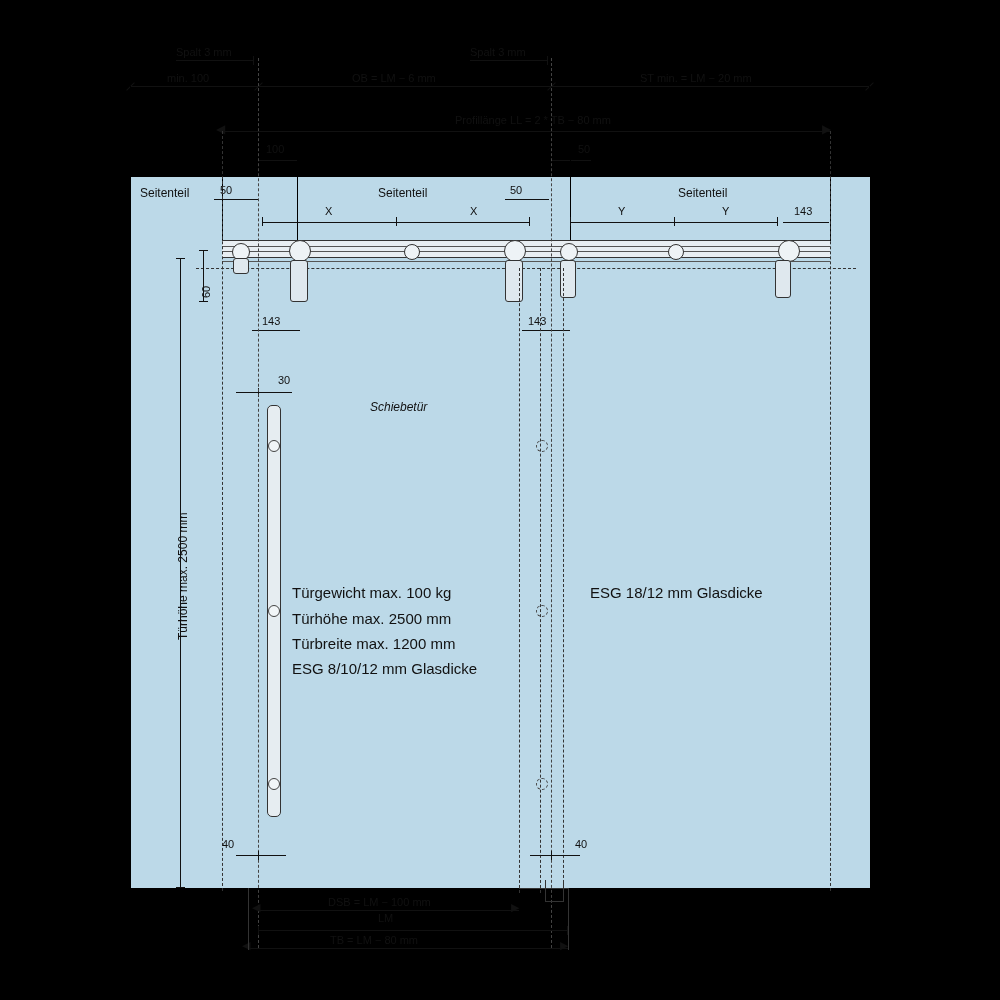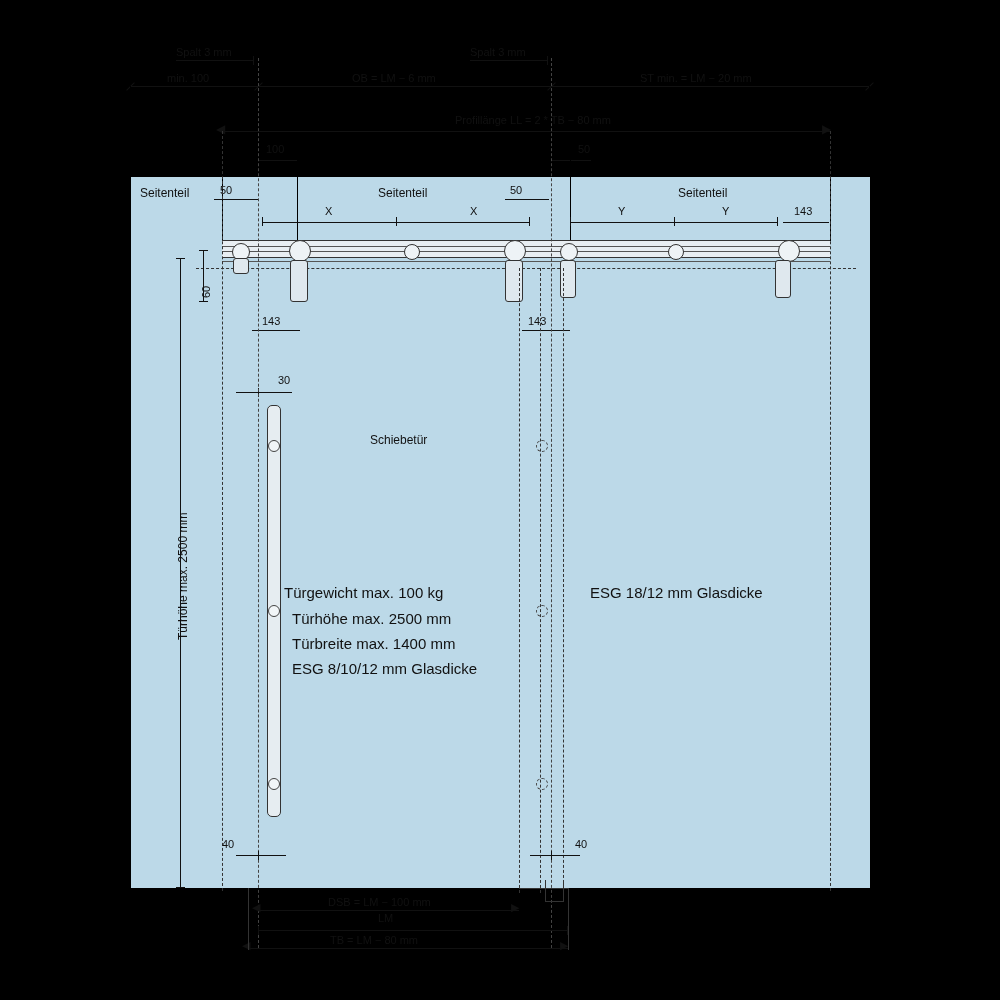--- a/index.html
+++ b/index.html
@@ -158,26 +158,26 @@
 
   <div class="handle" style="left:267px;top:405px;width:12px;height:410px;"></div>
   <div class="hdot" style="left:268px;top:440px;width:10px;height:10px;"></div>
   <div class="hdot" style="left:268px;top:605px;width:10px;height:10px;"></div>
   <div class="hdot" style="left:268px;top:778px;width:10px;height:10px;"></div>
 
   <div class="hdot" style="left:536px;top:440px;width:10px;height:10px;border-style:dashed;background:transparent;"></div>
   <div class="hdot" style="left:536px;top:605px;width:10px;height:10px;border-style:dashed;background:transparent;"></div>
   <div class="hdot" style="left:536px;top:778px;width:10px;height:10px;border-style:dashed;background:transparent;"></div>
 
-  <div class="txt" style="left:370px;top:433px;">Schiebetür</div>
+  <div class="txt" style="left:370px;top:400px;font-style:italic;">Schiebetür</div>
   <div class="txt big" style="left:590px;top:584px;">ESG 18/12 mm Glasdicke</div>
 
-  <div class="txt big" style="left:284px;top:584px;">Türgewicht max. 100 kg</div>
+  <div class="txt big" style="left:292px;top:584px;">Türgewicht max. 100 kg</div>
   <div class="txt big" style="left:292px;top:610px;">Türhöhe max. 2500 mm</div>
-  <div class="txt big" style="left:292px;top:635px;">Türbreite max. 1400 mm</div>
+  <div class="txt big" style="left:292px;top:635px;">Türbreite max. 1200 mm</div>
   <div class="txt big" style="left:292px;top:660px;">ESG 8/10/12 mm Glasdicke</div>
 
   <div class="dimv" style="left:180px;top:258px;height:630px;"></div>
   <div class="tickh" style="left:176px;top:258px;"></div>
   <div class="tickh" style="left:176px;top:887px;"></div>
   <div class="txt rot" style="left:176px;top:640px;">Türhöhe max. 2500 mm</div>
 
   <div class="dim" style="left:236px;top:855px;width:50px;"></div>
   <div class="tick" style="left:258px;top:851px;"></div>
   <div class="txt sm" style="left:222px;top:838px;">40</div>

